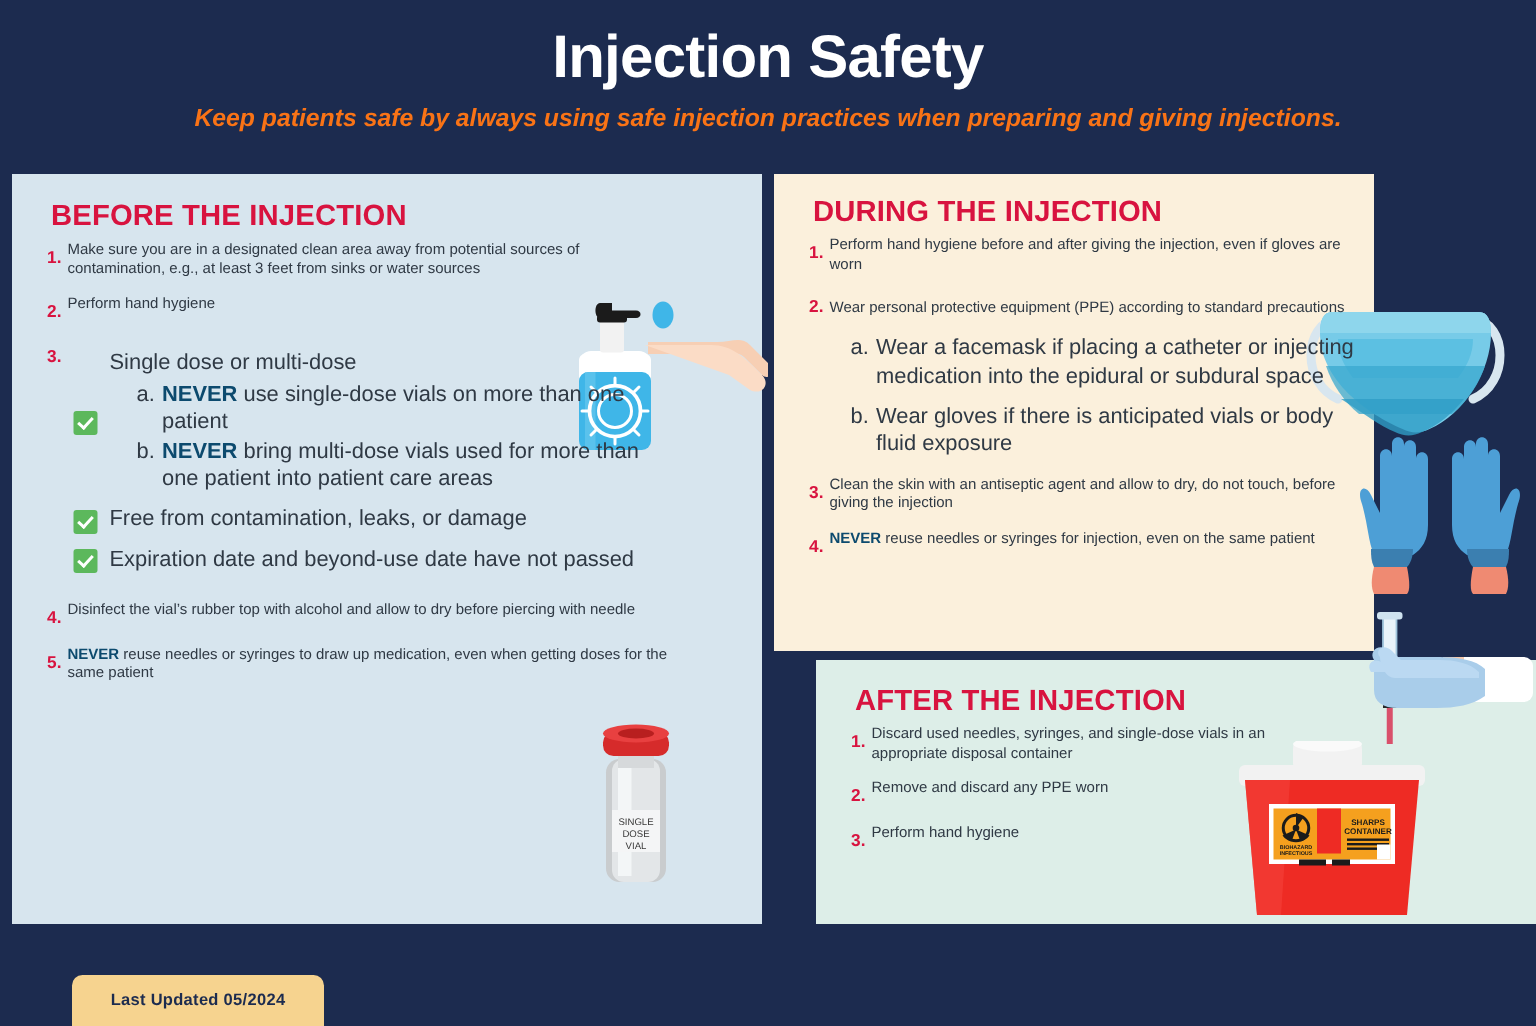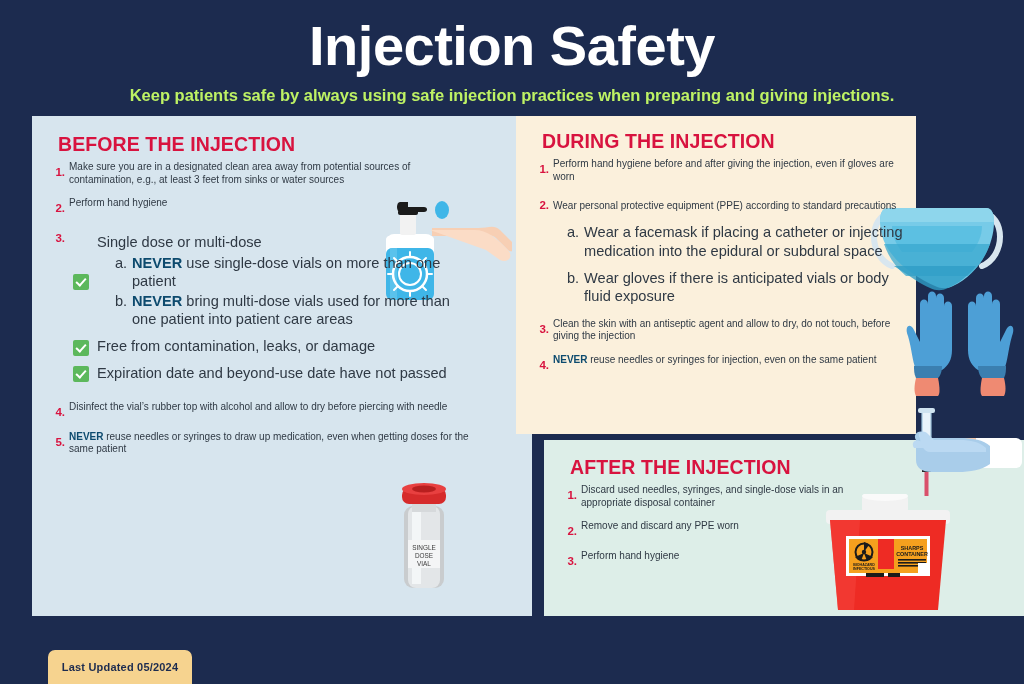--- a/index.html
+++ b/index.html
@@ -21,44 +21,44 @@
 
   
   .header {
     position: absolute;
     left: 0; top: 0;
     width: 1024px; height: 112px;
     background: #1c2b4f;
     text-align: center;
   }
   .header h1 {
-    font-size: 56px;
+    font-size: 40px;
     font-weight: bold;
     color: #ffffff;
     letter-spacing: -0.5px;
     line-height: 1;
     padding-top: 18px;
   }
   .header .subtitle {
     font-size: 16.5px;
     font-weight: bold;
-    color: #bef264;
+    color: #f97316;
     padding-top: 12px;
+    font-style: italic;
   }
 
   
   .panel {
     position: absolute;
     overflow: hidden;
   }
   .panel-before {
     left: 8px; top: 116px;
     width: 500px; height: 500px;
     background: #d7e5ee;
-    margin-left: 24px;
   }
   .panel-during {
     left: 516px; top: 116px;
     width: 400px; height: 318px;
     background: #fbf0dc;
   }
   .panel-after {
     left: 544px; top: 440px;
     width: 488px; height: 176px;
     background: #ddeee8;
@@ -154,21 +154,21 @@
   
   .footer {
     position: absolute;
     left: 0; top: 620px;
     width: 1024px; height: 64px;
     background: #1c2b4f;
   }
   .badge {
     position: absolute;
     left: 48px; top: 650px;
-    width: 144px; height: 34px;
+    width: 168px; height: 34px;
     background: #f6d38f;
     border-radius: 7px 7px 0 0;
     color: #1c2b4f;
     font-size: 11px;
     font-weight: bold;
     display: flex;
     align-items: center;
     justify-content: center;
     letter-spacing: 0.2px;
   }

